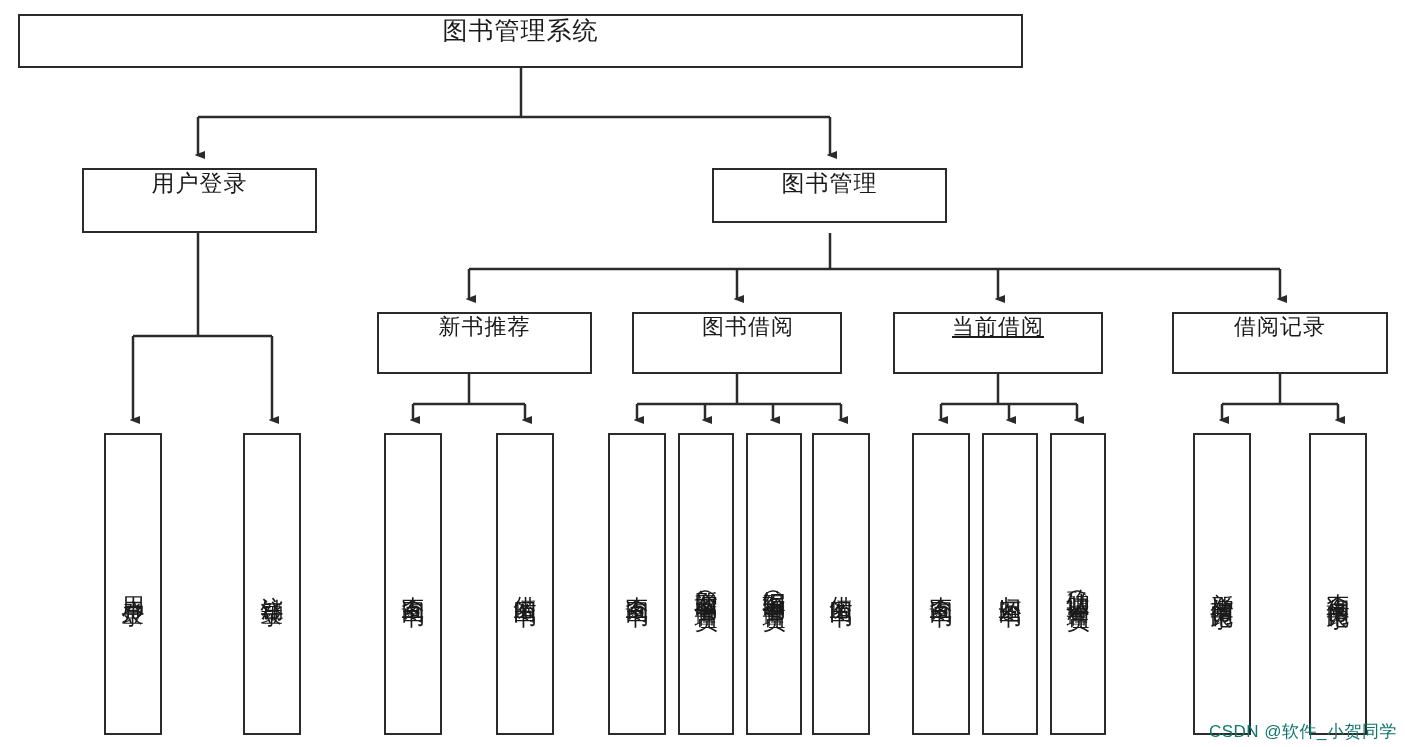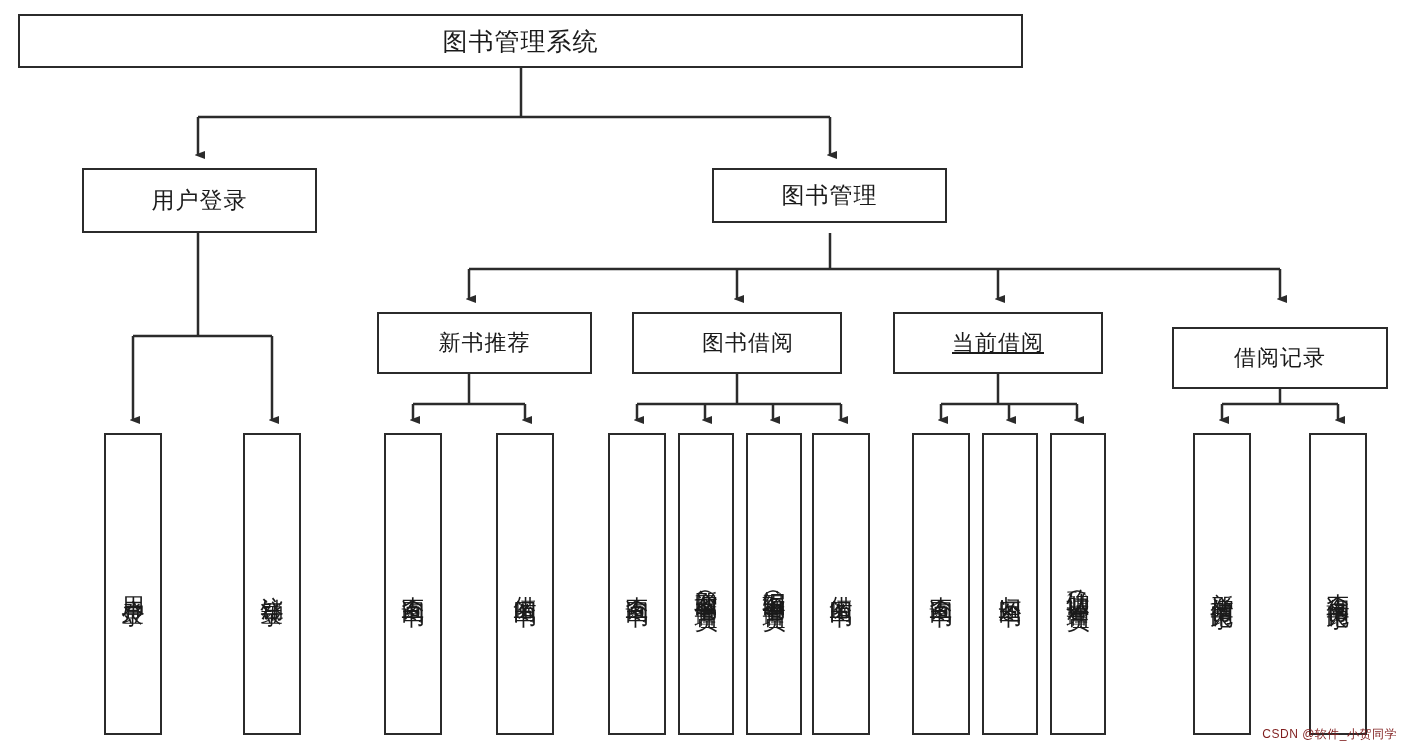--- a/index.html
+++ b/index.html
@@ -26,21 +26,21 @@
     height: 747px;
     pointer-events: none;
   }
   .node {
     position: absolute;
     box-sizing: border-box;
     border: 2.5px solid #2b2b2b;
     background: #ffffff;
     color: #1a1a1a;
     display: flex;
-    align-items: center;
+    align-items: flex-start;
     justify-content: center;
     text-align: center;
     line-height: 1.15;
   }
   .node.level0 {
     font-size: 25px;
   }
   .node.level1 {
     font-size: 23px;
   }
@@ -61,22 +61,22 @@
     display: block;
   }
   .hlabel {
     white-space: nowrap;
     letter-spacing: 1px;
   }
   .watermark {
     position: absolute;
     right: 8px;
     bottom: 4px;
-    font-size: 12px;
-    color: #7f1d1d;
+    font-size: 17px;
+    color: #0f766e;
     letter-spacing: 0.5px;
     white-space: nowrap;
   }
 </style>
 </head>
 <body>
 
 <div id="canvas">
 
   <svg class="wires" viewBox="0 0 1405 747" xmlns="http://www.w3.org/2000/svg">
@@ -142,21 +142,21 @@
 
   <div class="node level2" style="left:362px; top:312px; width:215px; height:62px;margin-left:15px;">
     <span class="hlabel">新书推荐</span>
   </div>
   <div class="node level2" style="left:632px; top:312px; width:210px; height:62px;padding-left:22px;">
     <span class="hlabel">图书借阅</span>
   </div>
   <div class="node level2" style="left:893px; top:312px; width:210px; height:62px;text-decoration:underline;">
     <span class="hlabel">当前借阅</span>
   </div>
-  <div class="node level2" style="left:1172px; top:312px; width:216px; height:62px;margin-top:15px;">
+  <div class="node level2" style="left:1172px; top:312px; width:216px; height:62px;">
     <span class="hlabel">借阅记录</span>
   </div>
 
   <div class="node leaf" style="left:104px; top:433px; width:58px; height:302px;">
     <span class="vlabel">用户登录</span>
   </div>
   <div class="node leaf" style="left:243px; top:433px; width:58px; height:302px;">
     <span class="vlabel">注销登录</span>
   </div>
 

